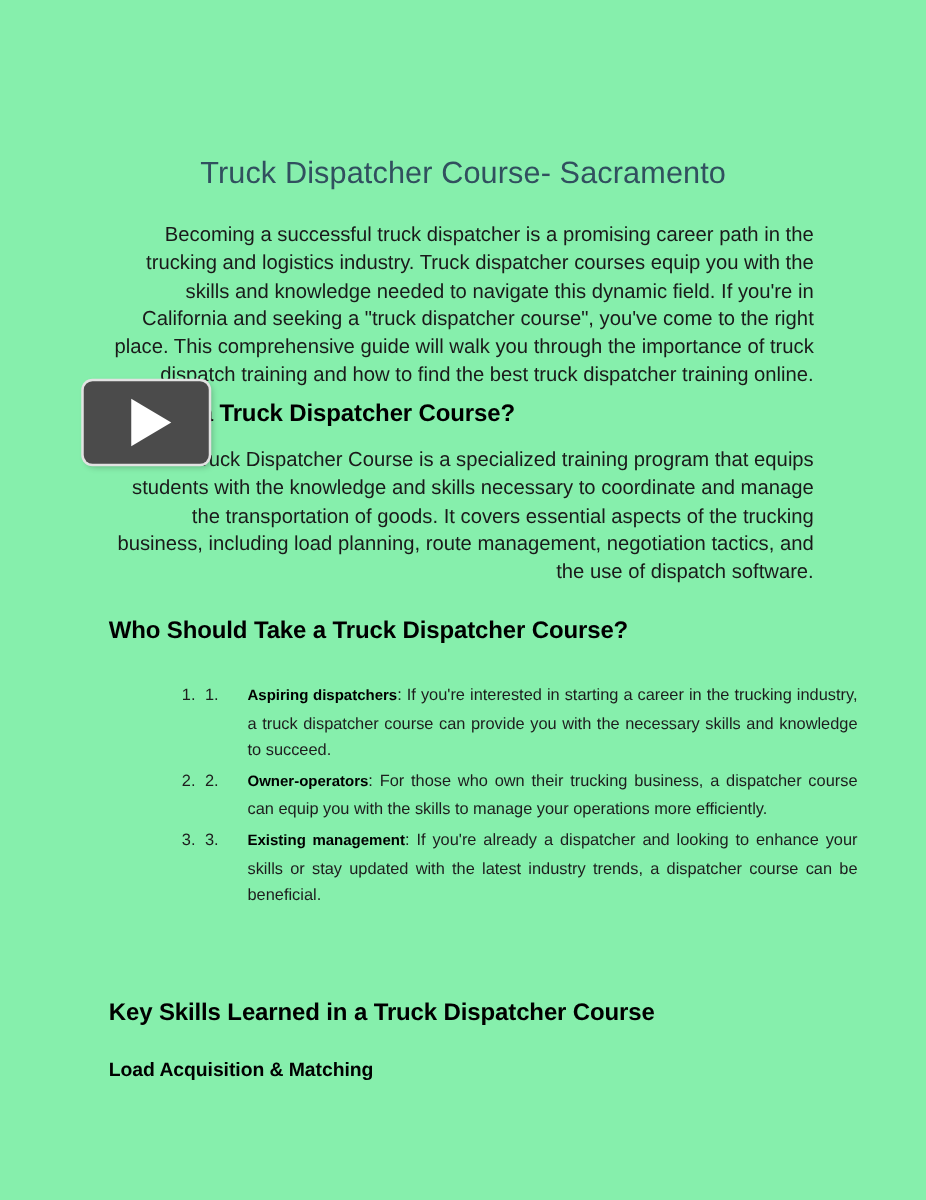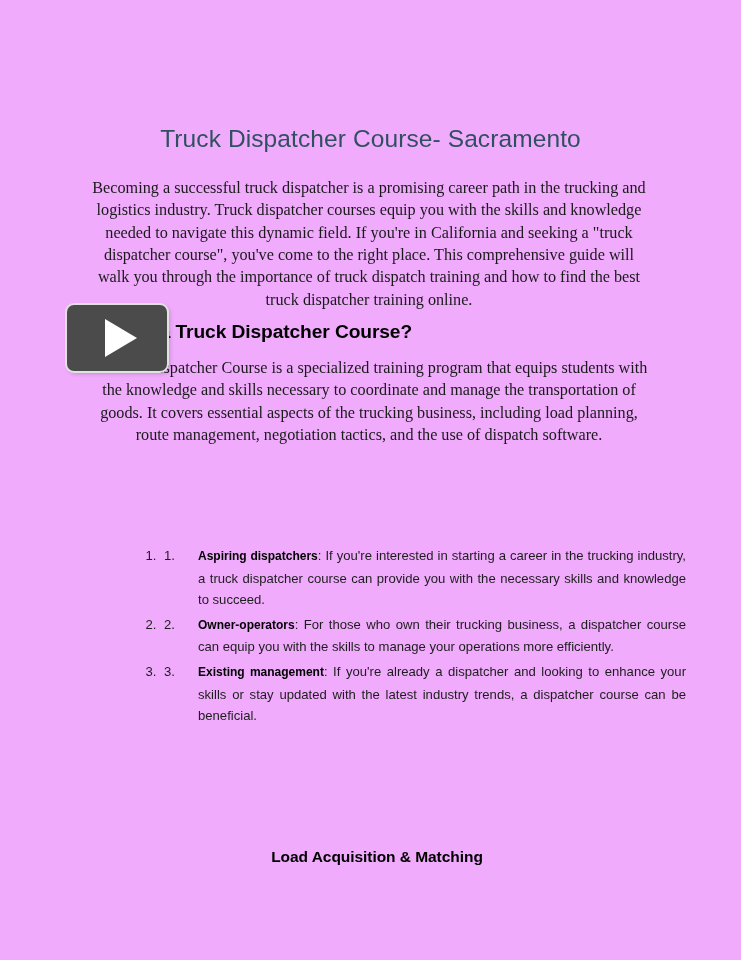--- a/index.html
+++ b/index.html
@@ -14,21 +14,21 @@
     font-family: "Liberation Sans", sans-serif;
     color: #000000;
     overflow: hidden;
     position: relative;
   }
 
   .page {
     position: relative;
     width: 741px;
     height: 960px;
-    background: #f0abfc;
+    background: #86efac;
   }
 
   
   .doc-title {
     position: absolute;
     left: 0;
     top: 108px;
     width: 741px;
     text-align: center;
     font-size: 24.5px;
@@ -40,22 +40,22 @@
   }
 
   
   .para {
     position: absolute;
     left: 87px;
     width: 564px;
     font-size: 16.2px;
     line-height: 22.3px;
     color: #1a1a1a;
-    text-align: center;
-    font-family: Liberation Serif, serif;
+    text-align: right;
+    font-family: Liberation Sans, sans-serif;
   }
   #intro-paragraph { top: 161px; }
   #definition-paragraph { top: 341px; }
 
   
   .section-heading {
     position: absolute;
     left: 87px;
     width: 580px;
     font-size: 19.2px;
@@ -71,21 +71,20 @@
 
   .subsection-heading {
     position: absolute;
     left: 87px;
     width: 580px;
     font-size: 15.5px;
     font-weight: bold;
     color: #000000;
     letter-spacing: -0.05px;
     font-family: "Liberation Sans", sans-serif;
-    text-align: center;
   }
   #subheading-load-acquisition { top: 832px; }
 
   
   .num-list {
     position: absolute;
     left: 120px;
     top: 529px;
     width: 526px;
   }
@@ -150,29 +149,31 @@
   <p class="para" id="intro-paragraph">Becoming a successful truck dispatcher is a promising career path in the trucking and logistics industry. Truck dispatcher courses equip you with the skills and knowledge needed to navigate this dynamic field. If you're in California and seeking a "truck dispatcher course", you've come to the right place. This comprehensive guide will walk you through the importance of truck dispatch training and how to find the best truck dispatcher training online.</p>
 
   <h2 class="section-heading" id="heading-what-is">What is a Truck Dispatcher Course?</h2>
 
   <p class="para" id="definition-paragraph">A Truck Dispatcher Course is a specialized training program that equips students with the knowledge and skills necessary to coordinate and manage the transportation of goods. It covers essential aspects of the trucking business, including load planning, route management, negotiation tactics, and the use of dispatch software.</p>
 
   <div class="play-overlay">
     <span class="triangle"></span>
   </div>
 
+  <h2 class="section-heading" id="heading-who-should">Who Should Take a Truck Dispatcher Course?</h2>
 
   <ol class="num-list">
     <li class="num-item">
       <span class="marker">1.</span><span class="lead">Aspiring dispatchers</span><span class="rest">: If you're interested in starting a career in the trucking industry, a truck dispatcher course can provide you with the necessary skills and knowledge to succeed.</span>
     </li>
     <li class="num-item">
       <span class="marker">2.</span><span class="lead">Owner-operators</span><span class="rest">: For those who own their trucking business, a dispatcher course can equip you with the skills to manage your operations more efficiently.</span>
     </li>
     <li class="num-item">
       <span class="marker">3.</span><span class="lead">Existing management</span><span class="rest">: If you're already a dispatcher and looking to enhance your skills or stay updated with the latest industry trends, a dispatcher course can be beneficial.</span>
     </li>
   </ol>
 
+  <h2 class="section-heading" id="heading-key-skills">Key Skills Learned in a Truck Dispatcher Course</h2>
 
   <h3 class="subsection-heading" id="subheading-load-acquisition">Load Acquisition  &amp; Matching</h3>
 
 </div>
 
 </body></html>

